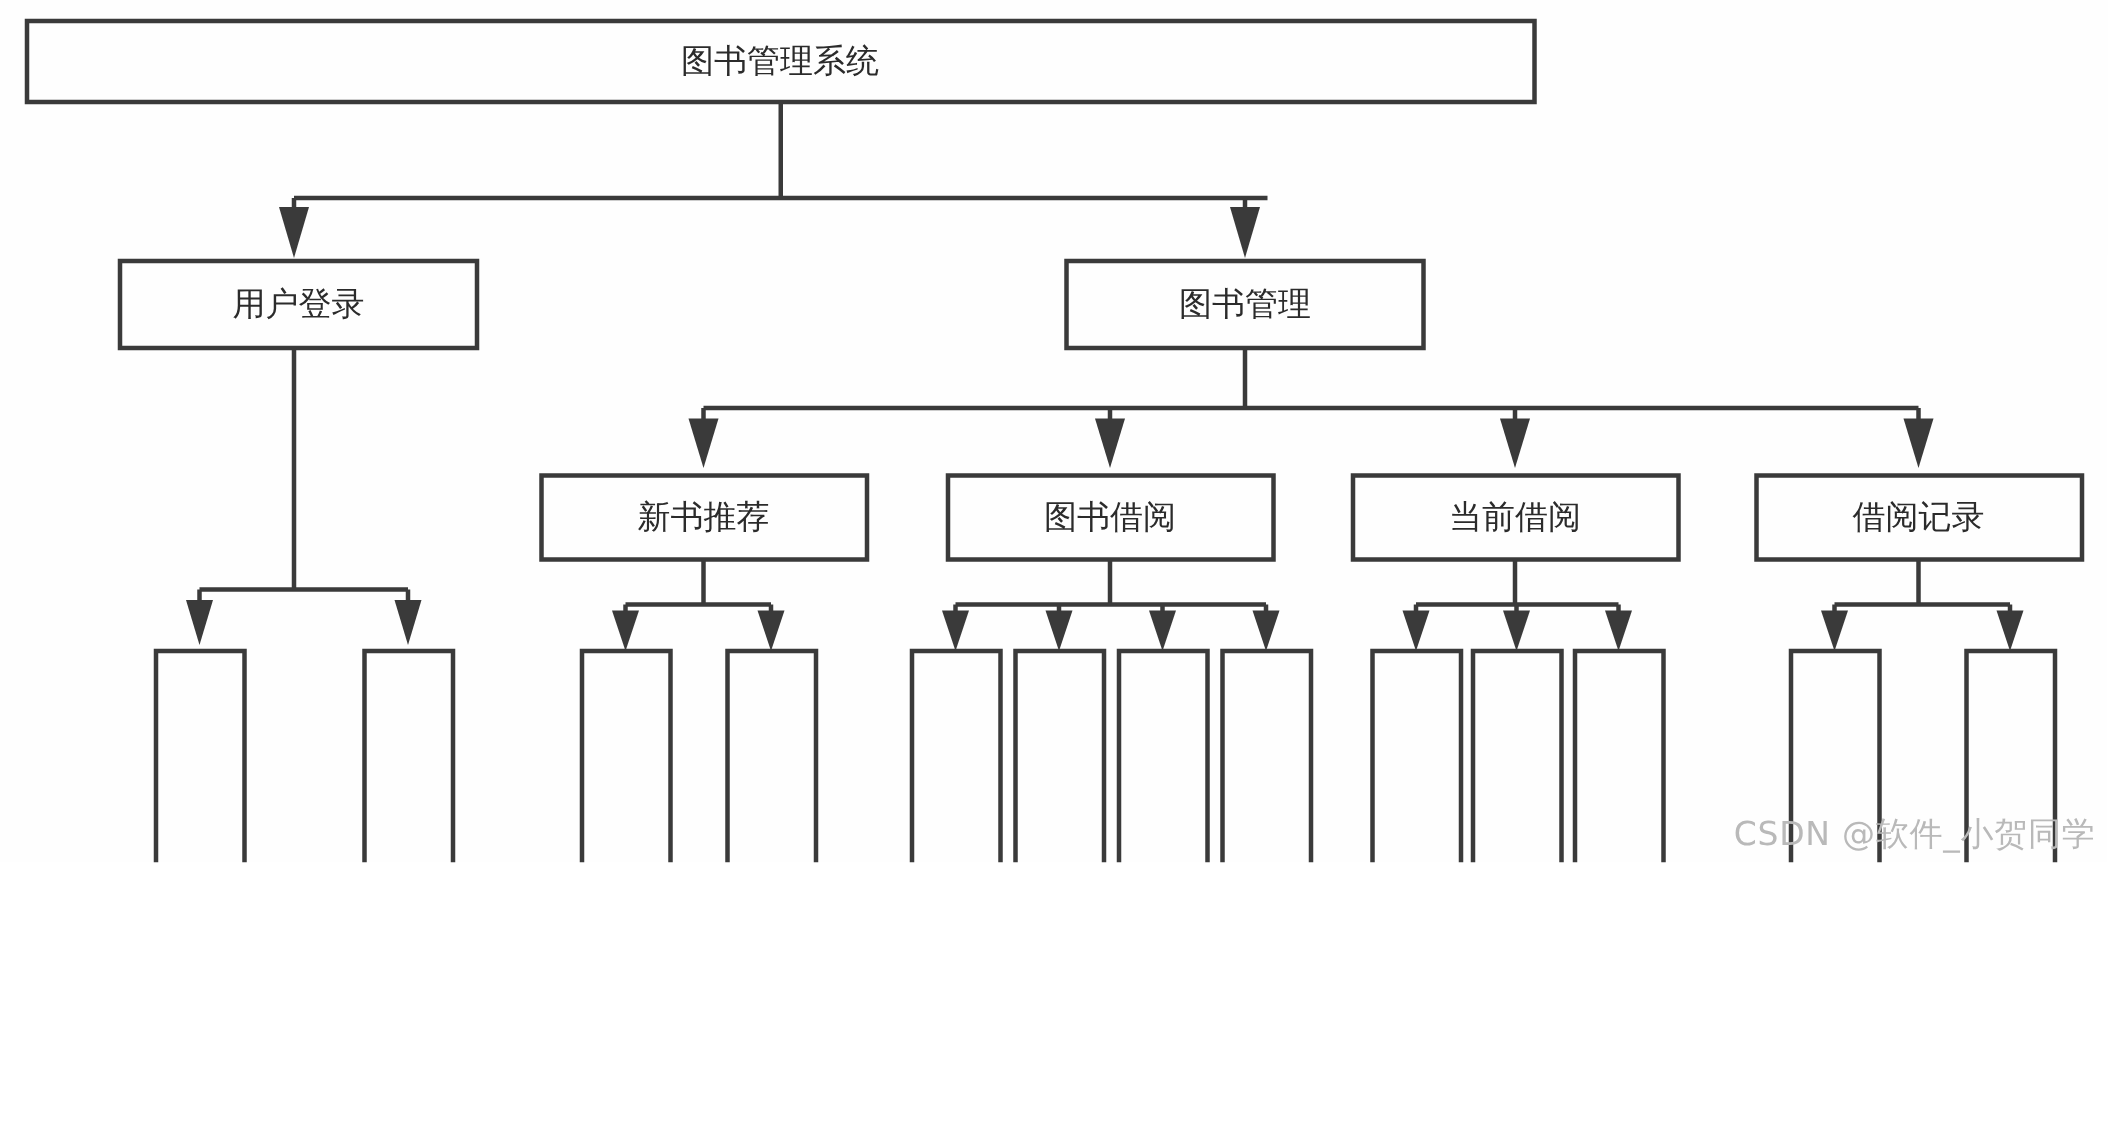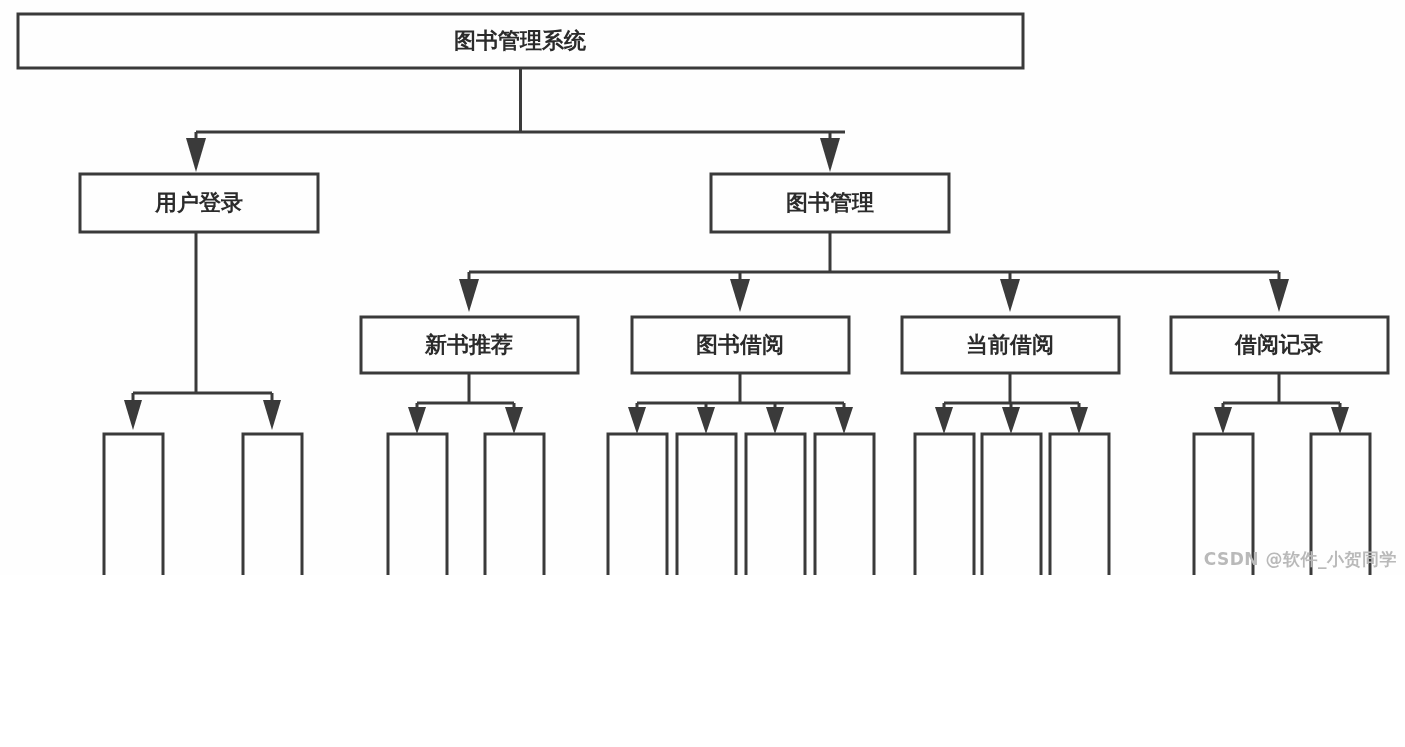--- a/index.html
+++ b/index.html
@@ -7,21 +7,20 @@
     padding: 0;
     background: #ffffff;
   }
   #diagram-root {
     position: relative;
     width: 1405px;
     height: 575px;
     background: #fefefe;
     font-family: "DejaVu Sans", "Liberation Sans", sans-serif;
     overflow: hidden;
-    font-weight: bold;
   }
   svg.canvas {
     position: absolute;
     top: 0;
     left: 0;
     width: 1405px;
     height: 747px;
   }
   .node-rect {
     fill: #fefefe;
@@ -56,21 +55,21 @@
     letter-spacing: 2px;
     color: #2b2b2b;
     font-family: "DejaVu Sans", "Liberation Sans", sans-serif;
     pointer-events: none;
     white-space: nowrap;
   }
   .watermark {
     position: absolute;
     right: 8px;
     bottom: 4px;
-    font-size: 17px;
+    font-size: 22px;
     color: #b9b9b9;
     font-family: "DejaVu Sans", "Liberation Sans", sans-serif;
     letter-spacing: 0.5px;
     white-space: nowrap;
   }
 </style>
 </head>
 <body>
 
 <div id="diagram-root">

